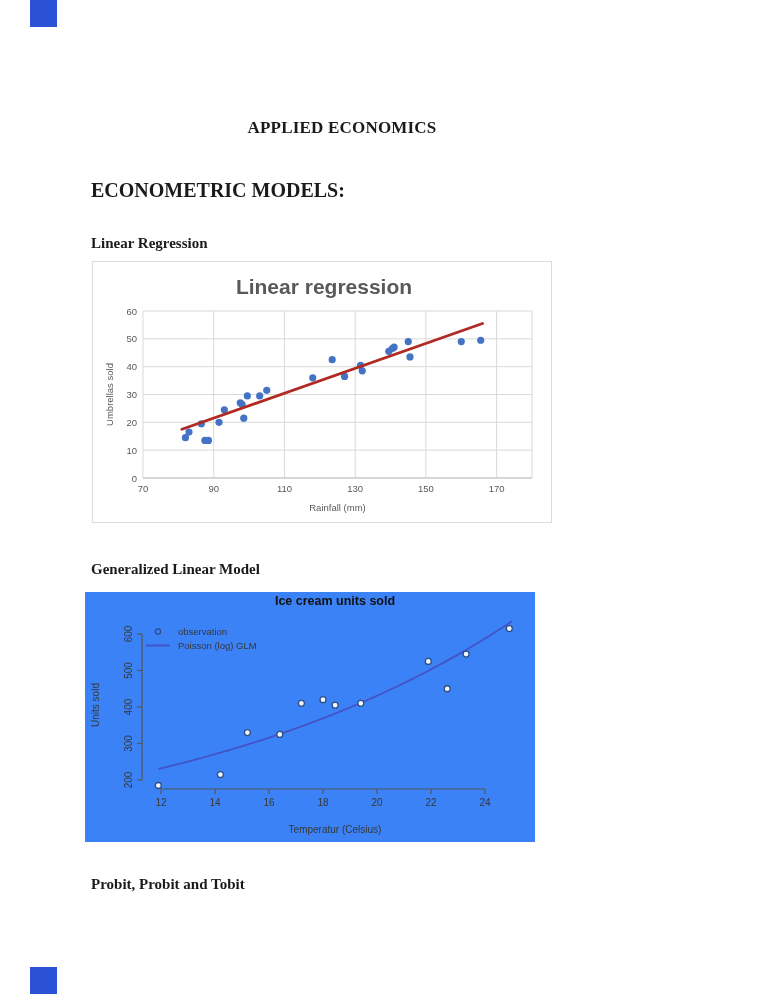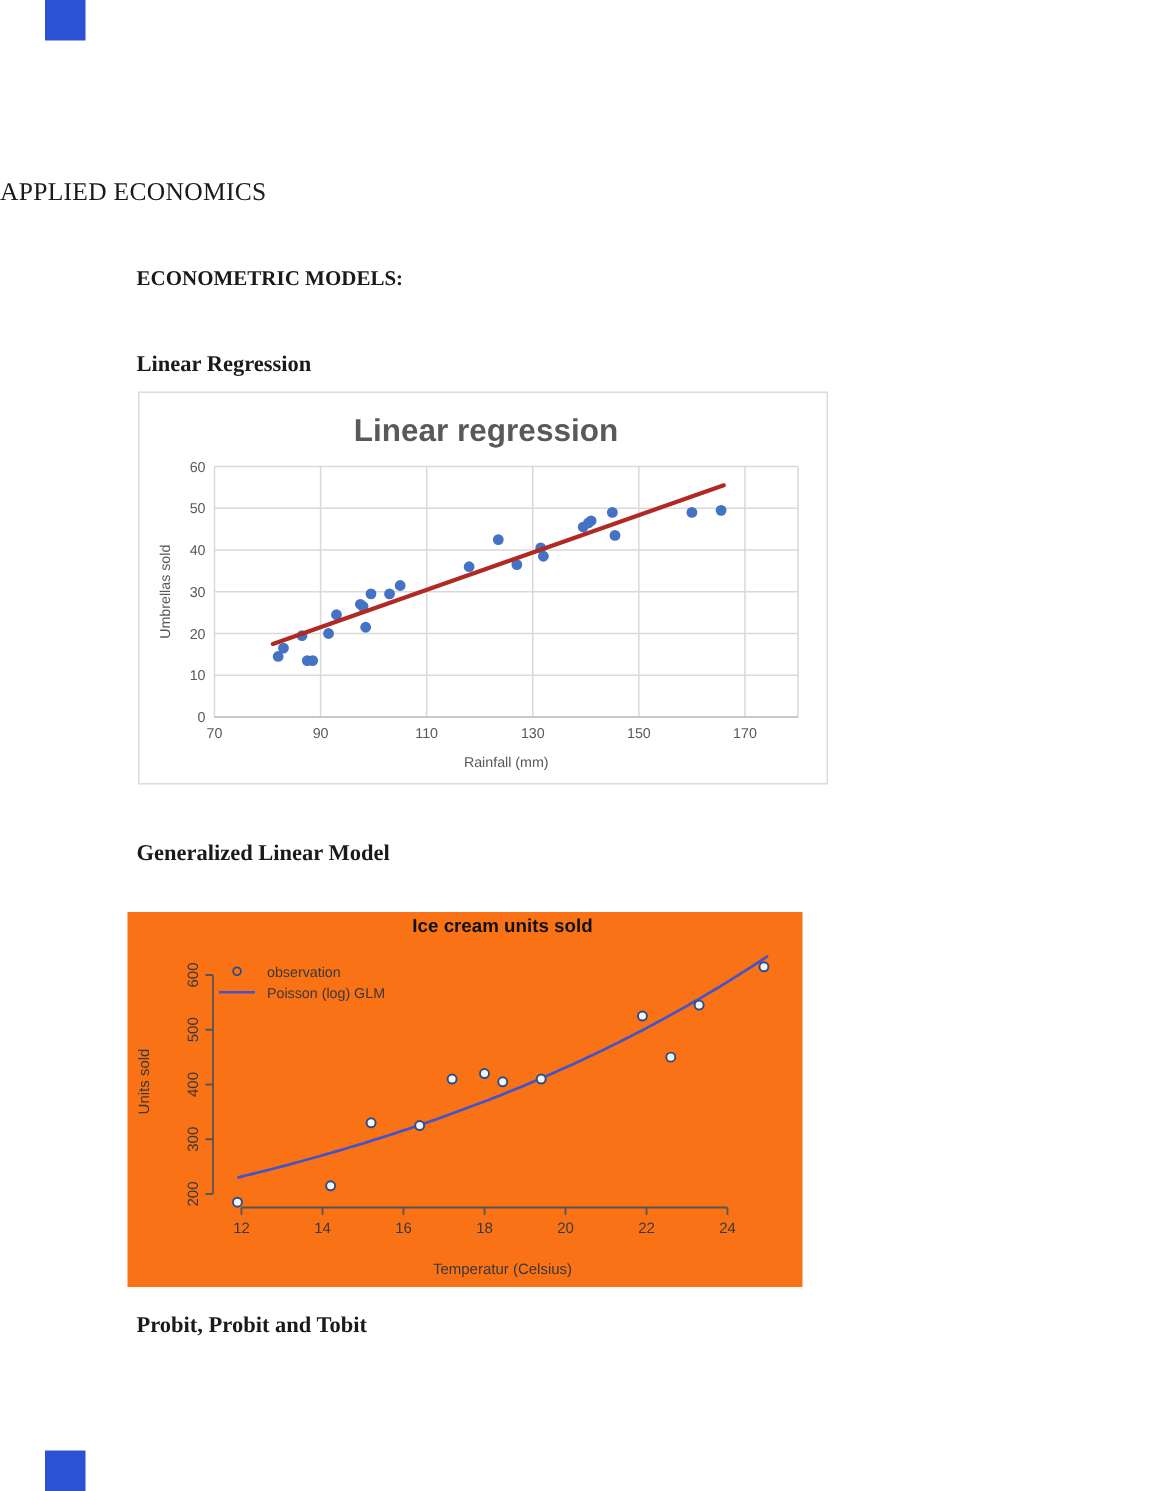--- a/index.html
+++ b/index.html
@@ -6,41 +6,41 @@
   body{
     width:768px;height:994px;position:relative;background:#ffffff;
     font-family:"Liberation Serif", serif;overflow:hidden;
   }
   .corner-mark{position:absolute;width:27px;height:27px;left:30px;}
   .doc-heading{
     position:absolute;left:91px;font-weight:bold;color:#1a1a1a;
     font-family:"Liberation Serif", serif;white-space:nowrap;
   }
   .doc-title{
-    position:absolute;left:0;width:684px;text-align:left;font-weight:normal;
+    position:absolute;left:0;width:684px;text-align:center;font-weight:bold;
     color:#1a1a1a;font-size:17px;letter-spacing:.2px;
   }
   .chart-box{position:absolute;}
   #chart1-wrap{
     left:92px;top:261px;width:460px;height:262px;background:#ffffff;
     border:1px solid #dcdcdc;box-sizing:border-box;
   }
-  #chart2-wrap{left:85px;top:608px;width:450px;height:250px;background:#f97316;}
+  #chart2-wrap{left:85px;top:592px;width:450px;height:250px;background:#3b82f6;}
   svg{display:block;}
   svg text{font-family:"Liberation Sans", sans-serif;}
 </style>
 </head>
 <body>
 
 <div class="corner-mark" style="top: 0px; background: rgb(43, 82, 213);"></div>
 <div class="corner-mark" style="top: 967px; background: rgb(43, 82, 213);"></div>
 
 <div class="doc-title" style="top:118px;">APPLIED ECONOMICS</div>
 
-<div class="doc-heading" style="top:179px;font-size:14px;">ECONOMETRIC MODELS:</div>
+<div class="doc-heading" style="top:179px;font-size:20px;">ECONOMETRIC MODELS:</div>
 
 <div class="doc-heading" style="top:235px;font-size:15px;">Linear Regression</div>
 
 <div class="chart-box" id="chart1-wrap">
   <svg id="chart1" width="458" height="260" viewBox="0 0 458 260">
       <line x1="50" y1="216" x2="439" y2="216" stroke="#d9d9d9" stroke-width="1"></line>
       <line x1="50" y1="188.16666666666666" x2="439" y2="188.16666666666666" stroke="#d9d9d9" stroke-width="1"></line>
       <line x1="50" y1="160.33333333333334" x2="439" y2="160.33333333333334" stroke="#d9d9d9" stroke-width="1"></line>
       <line x1="50" y1="132.5" x2="439" y2="132.5" stroke="#d9d9d9" stroke-width="1"></line>
       <line x1="50" y1="104.66666666666667" x2="439" y2="104.66666666666667" stroke="#d9d9d9" stroke-width="1"></line>

